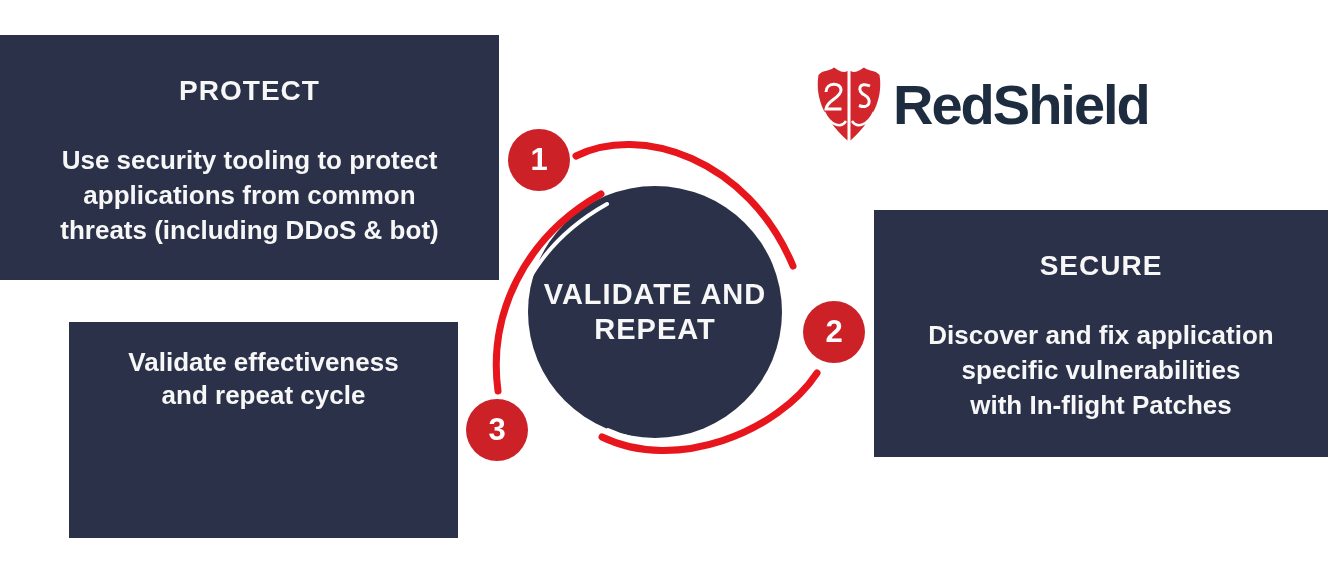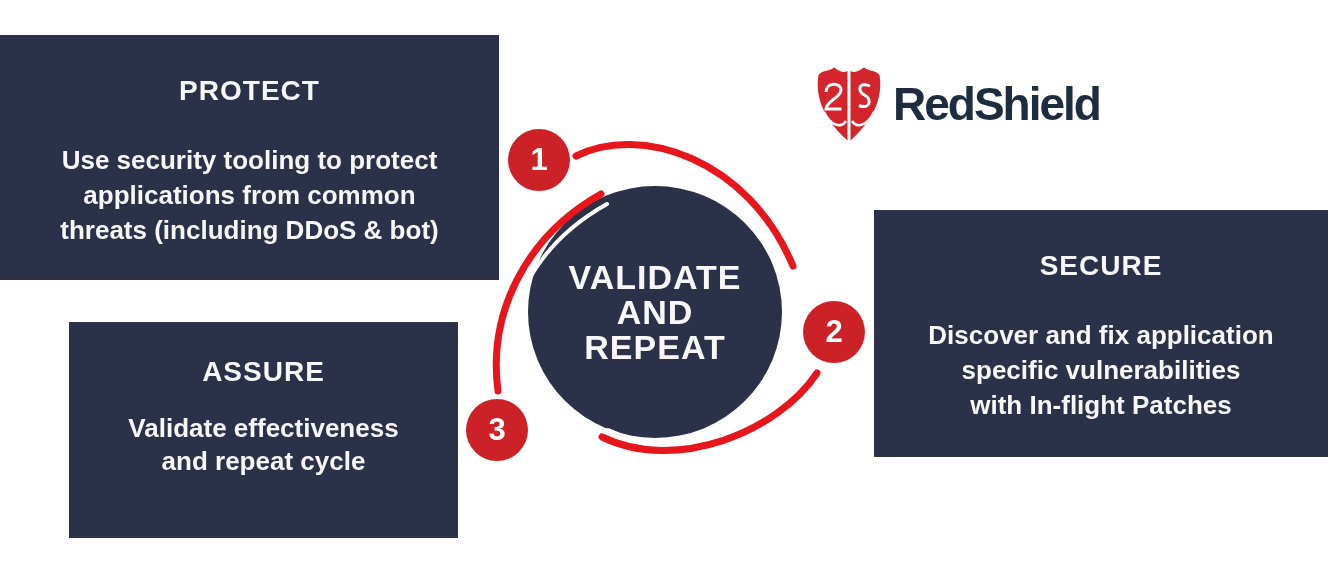--- a/index.html
+++ b/index.html
@@ -32,41 +32,41 @@
   }
   .box-assure .box-desc{margin-top:24px;line-height:33px;}
   .circle{
     position:absolute;left:528px;top:186px;width:254px;height:252px;
     background:var(--navy,#2b3148);border-radius:50%;
     display:flex;align-items:center;justify-content:center;
     z-index:1;
   }
   .circle-label{
     color:var(--text-light,#f7f7f8);
-    font-size:34px;font-weight:bold;letter-spacing:1px;
+    font-size:29px;font-weight:bold;letter-spacing:1px;
     line-height:35px;text-align:center;white-space:pre-line;
   }
   .arcs{position:absolute;left:0;top:0;z-index:2;pointer-events:none;}
   .badge{
     position:absolute;width:62px;height:62px;border-radius:50%;
     background:var(--badge-red,#cc2127);
     color:#fff;font-size:31px;font-weight:bold;
     display:flex;align-items:center;justify-content:center;
     z-index:3;
   }
   .badge-1{left:508px;top:129px;}
   .badge-2{left:803px;top:301px;}
   .badge-3{left:466px;top:399px;}
   .logo{
     position:absolute;left:815px;top:60px;height:88px;
     display:flex;align-items:center;gap:10px;z-index:1;
   }
   .brand{
     color:var(--logo-text,#1d2c3e);
-    font-size:46px;font-weight:bold;letter-spacing:-2px;
+    font-size:56px;font-weight:bold;letter-spacing:-2px;
   }
 </style>
 </head>
 <body>
 
 <div class="stage">
 
   <section class="box box-secure">
     <h2 class="box-title">SECURE</h2>
     <p class="box-desc">Discover and fix application
@@ -75,21 +75,20 @@
   </section>
 
   <section class="box box-protect">
     <h2 class="box-title">PROTECT</h2>
     <p class="box-desc">Use security tooling to protect
 applications from common
 threats (including DDoS &amp; bot)</p>
   </section>
 
   <section class="box box-assure">
-    <h2 class="box-title">ASSURE</h2>
     <p class="box-desc">Validate effectiveness
 and repeat cycle</p>
   </section>
 
   <div class="circle">
     <div class="circle-label">VALIDATE AND
 REPEAT</div>
   </div>
 
   <svg class="arcs" width="1332" height="572" viewBox="0 0 1332 572" aria-hidden="true">

